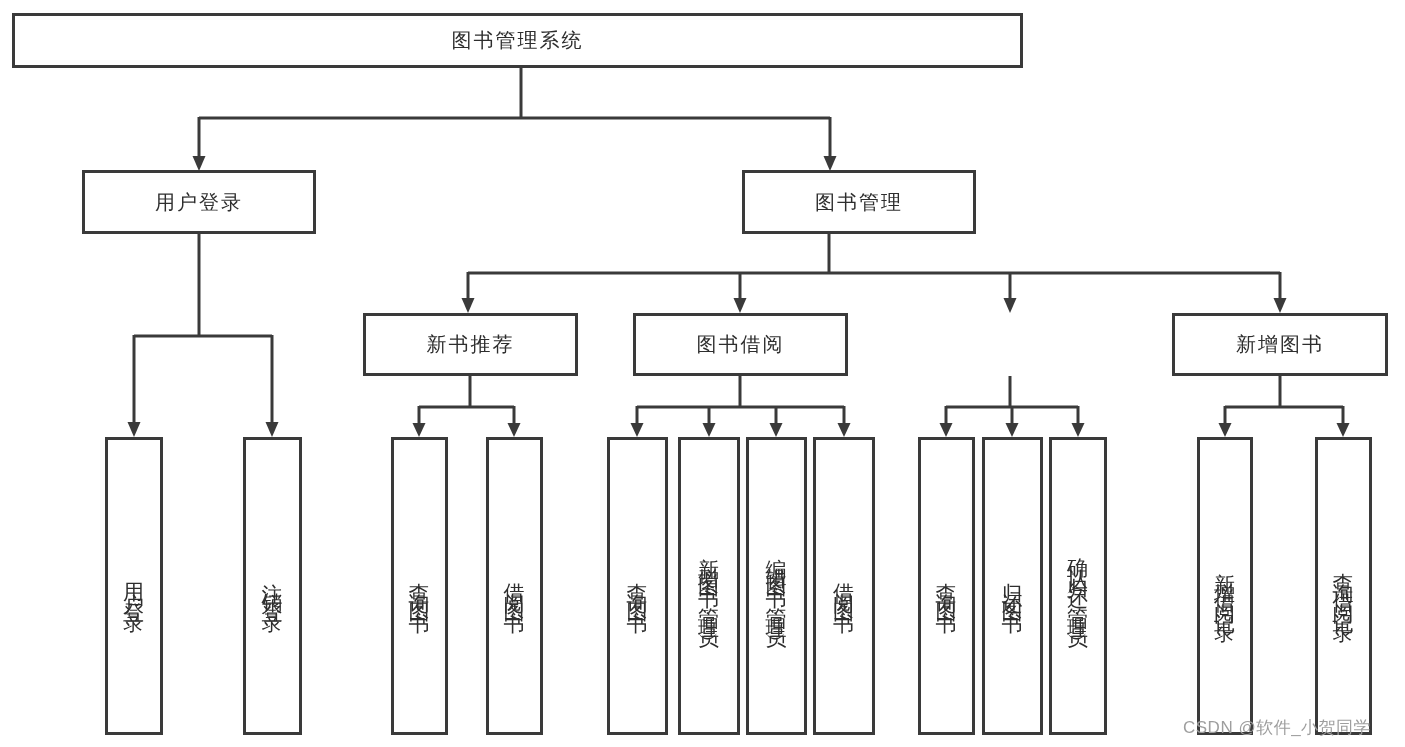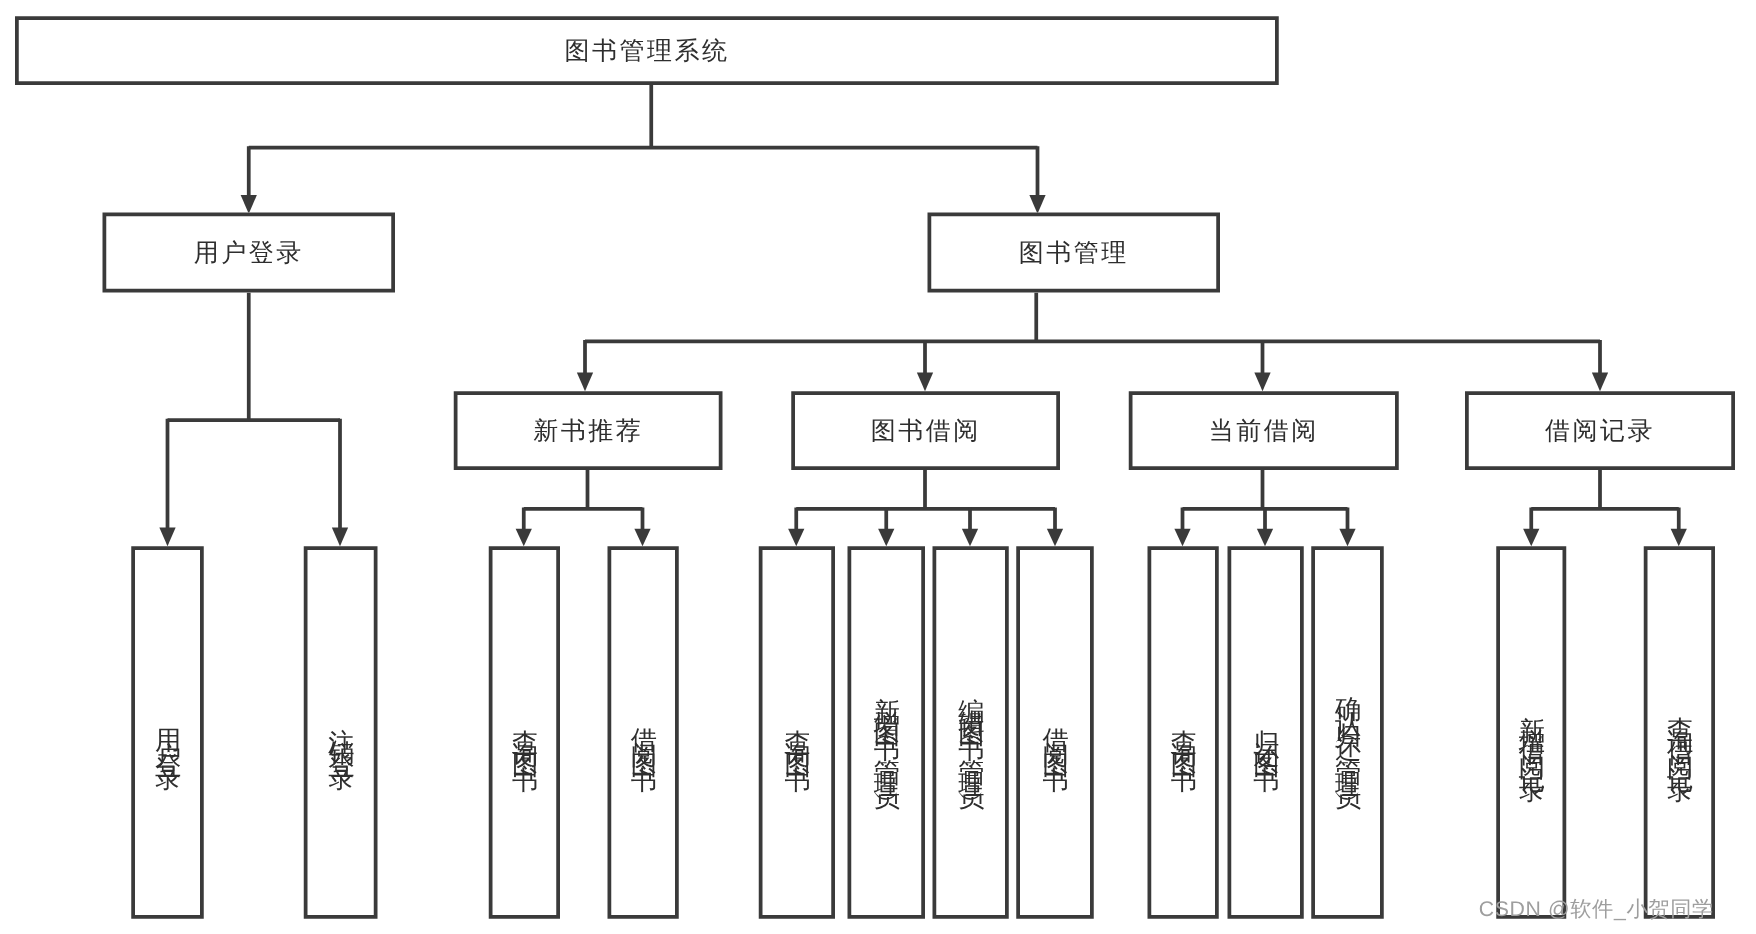--- a/index.html
+++ b/index.html
@@ -116,22 +116,21 @@
       <polygon points="1336.5,423 1349.5,423 1343,437"></polygon>
   </svg>
 
   <div class="box" style="left:12px;top:13px;width:1011px;height:55px">图书管理系统</div>
 
   <div class="box" style="left:82px;top:170px;width:234px;height:64px">用户登录</div>
   <div class="box" style="left:742px;top:170px;width:234px;height:64px">图书管理</div>
 
   <div class="box" style="left:633px;top:313px;width:215px;height:63px">图书借阅</div>
   <div class="box" style="left:363px;top:313px;width:215px;height:63px">新书推荐</div>
-  <div class="box" style="left:903px;top:313px;width:216px;height:63px">当前借阅</div>
-  <div class="box" style="left:1172px;top:313px;width:216px;height:63px">借阅记录</div>
+  <div class="box" style="left:1172px;top:313px;width:216px;height:63px">新增图书</div>
 
   <div class="vbox" style="left:105px;top:437px;width:58px;height:298px">用户登录</div>
   <div class="vbox" style="left:243px;top:437px;width:59px;height:298px">注销登录</div>
 
   <div class="vbox" style="left:391px;top:437px;width:57px;height:298px">查询图书</div>
   <div class="vbox" style="left:486px;top:437px;width:57px;height:298px">借阅图书</div>
 
   <div class="vbox" style="left:607px;top:437px;width:61px;height:298px">查询图书</div>
   <div class="vbox" style="left:678px;top:437px;width:62px;height:298px">新增图书（管理员）</div>
   <div class="vbox" style="left:746px;top:437px;width:61px;height:298px">编辑图书（管理员）</div>

